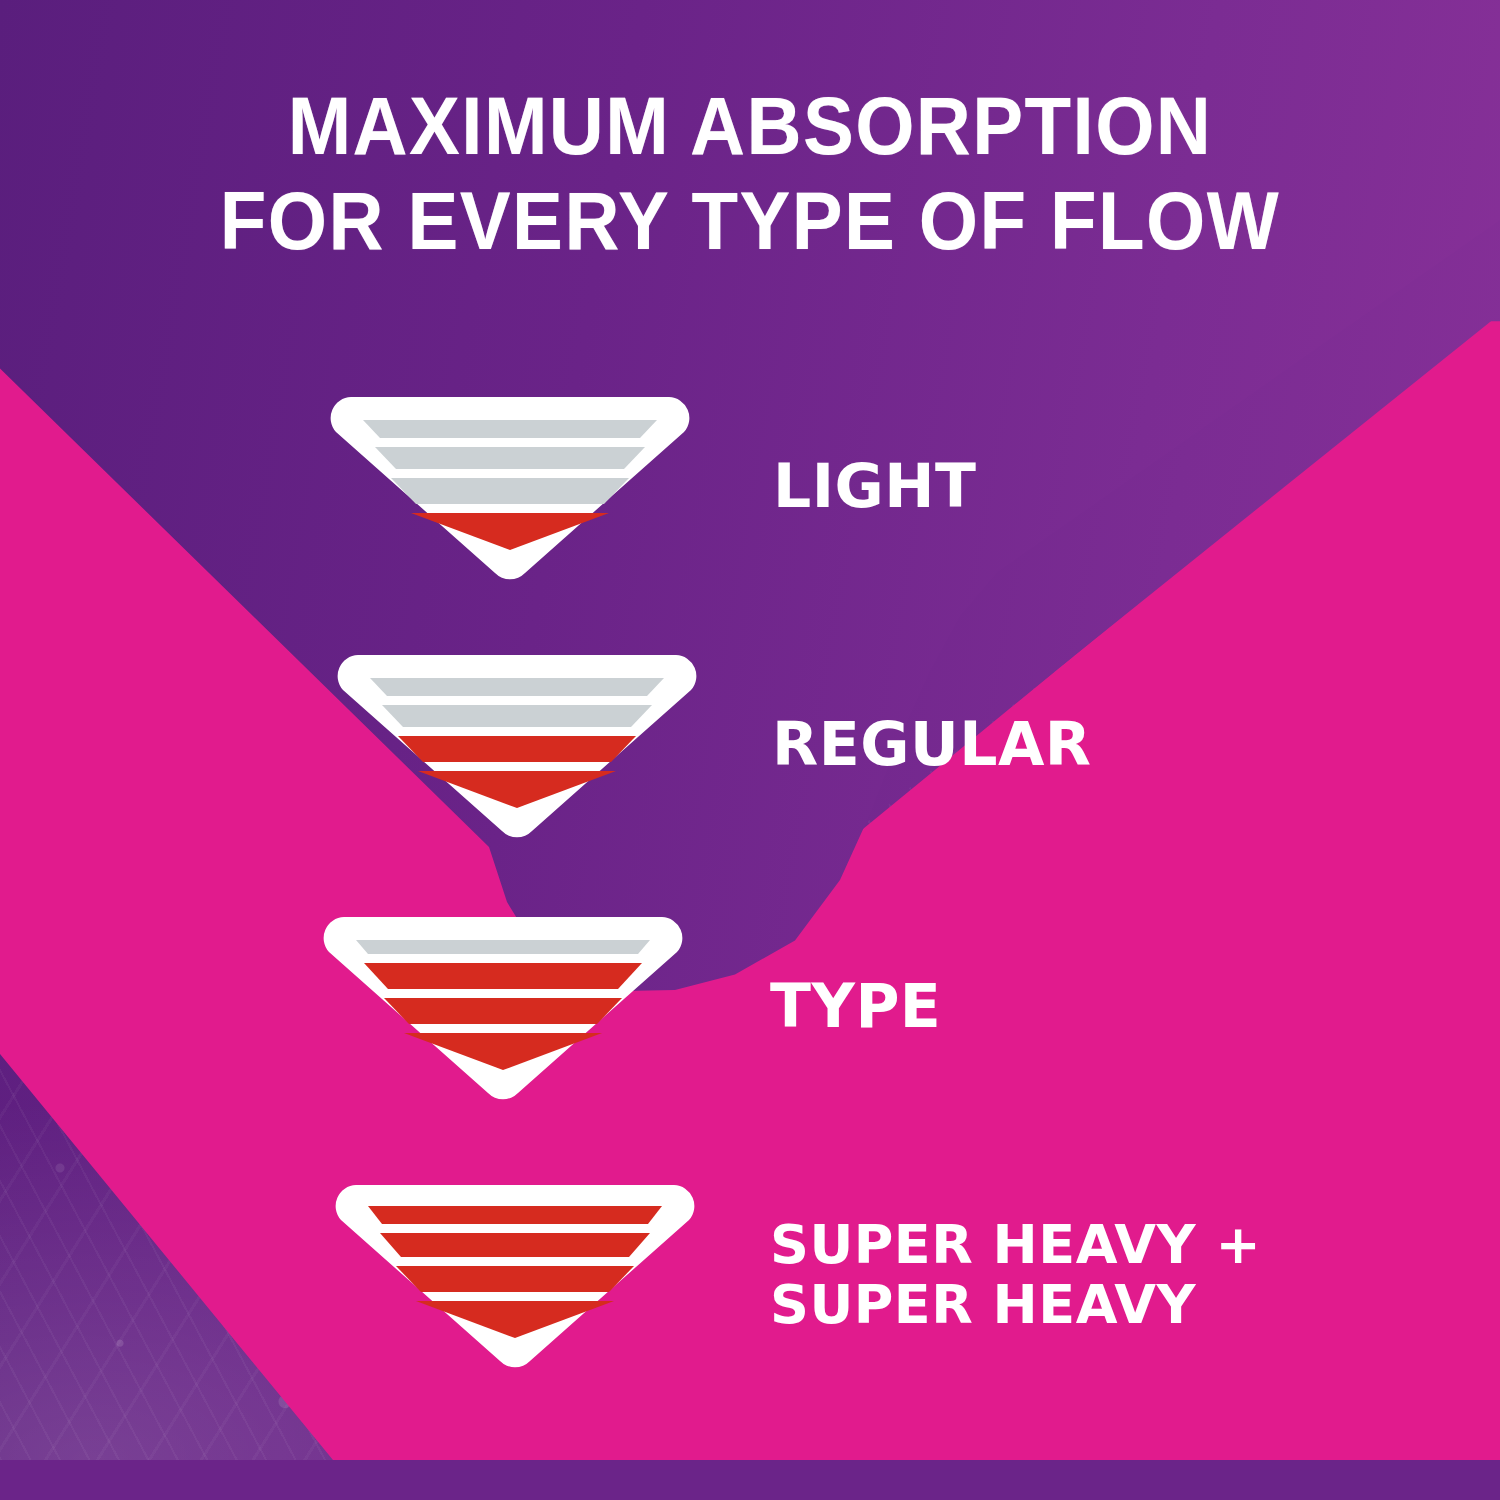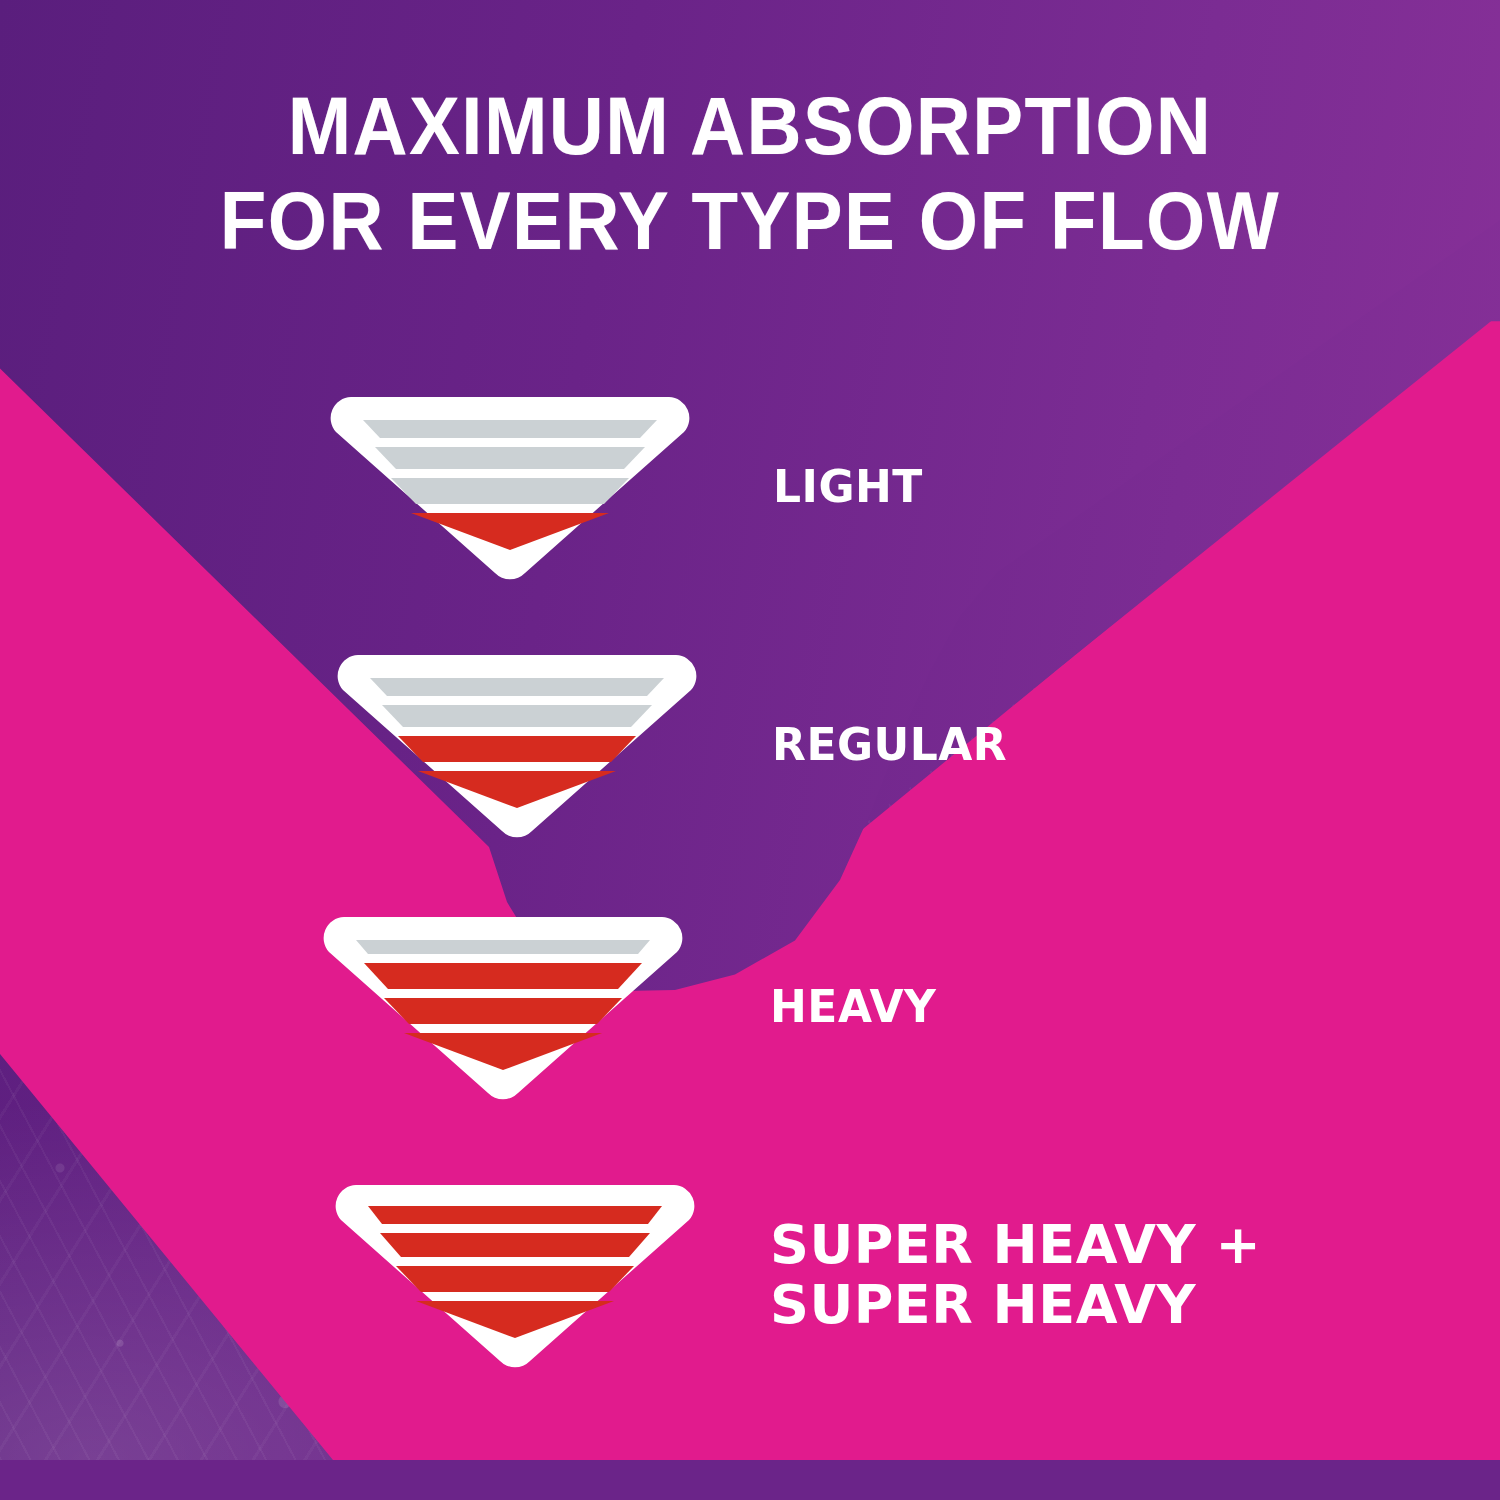--- a/index.html
+++ b/index.html
@@ -77,21 +77,21 @@
   .row.r3{left:330px;top:1180px;}
 
   
   .tri-wrap{position:relative;width:370px;height:190px;flex:0 0 auto;}
   .tri-wrap svg{display:block;width:100%;height:100%;overflow:visible;}
 
   .label{
     color:#FFFFFF;
     font-family:"DejaVu Sans","Liberation Sans",sans-serif;
     font-weight:bold;
-    font-size:44px;
+    font-size:60px;
     letter-spacing:.5px;
     line-height:1.12;
     white-space:pre-line;
     margin-left:78px;
   }
   .row.r1 .label{margin-left:70px;}
   .row.r2 .label{margin-left:82px;}
   .row.r3 .label{margin-left:70px;font-size:54px;}
 </style>
 </head>
@@ -141,21 +141,21 @@
     <div class="row r2">
       <div class="tri-wrap">
         <svg viewBox="0 0 370 190" aria-hidden="true">
           <path d="M26 5 H344 A21 21 0 0 1 359 40 L200 181 A21 21 0 0 1 170 181 L11 40 A21 21 0 0 1 26 5 Z" fill="#FFFFFF"></path>
           <polygon points="38,28 332,28 320,42 50,42" fill="#CBD1D4"></polygon>
           <polygon points="46,51 324,51 300,77 70,77" fill="#D62B1F"></polygon>
           <polygon points="66,86 304,86 279,112 91,112" fill="#D62B1F"></polygon>
           <polygon points="86,121 284,121 185,158" fill="#D62B1F"></polygon>
         </svg>
       </div>
-      <div class="label">HEAVY</div>
+      <div class="label">TYPE</div>
     </div>
 
     <div class="row r3">
       <div class="tri-wrap">
         <svg viewBox="0 0 370 190" aria-hidden="true">
           <path d="M26 5 H344 A21 21 0 0 1 359 40 L200 181 A21 21 0 0 1 170 181 L11 40 A21 21 0 0 1 26 5 Z" fill="#FFFFFF"></path>
           <polygon points="38,26 332,26 318,44 52,44" fill="#D62B1F"></polygon>
           <polygon points="50,53 320,53 299,77 71,77" fill="#D62B1F"></polygon>
           <polygon points="66,86 304,86 279,112 91,112" fill="#D62B1F"></polygon>
           <polygon points="86,121 284,121 185,158" fill="#D62B1F"></polygon>

